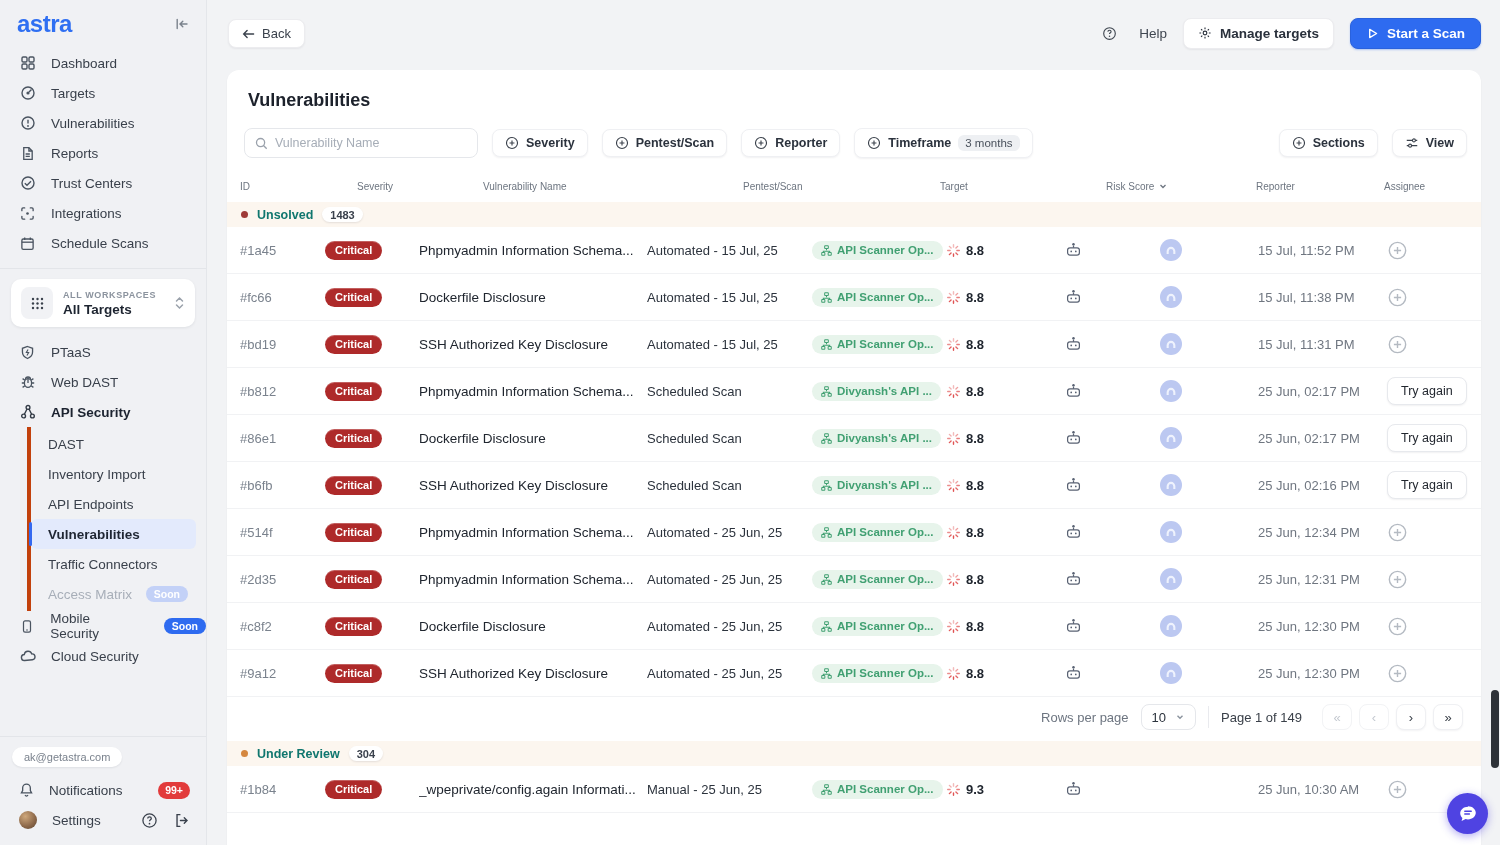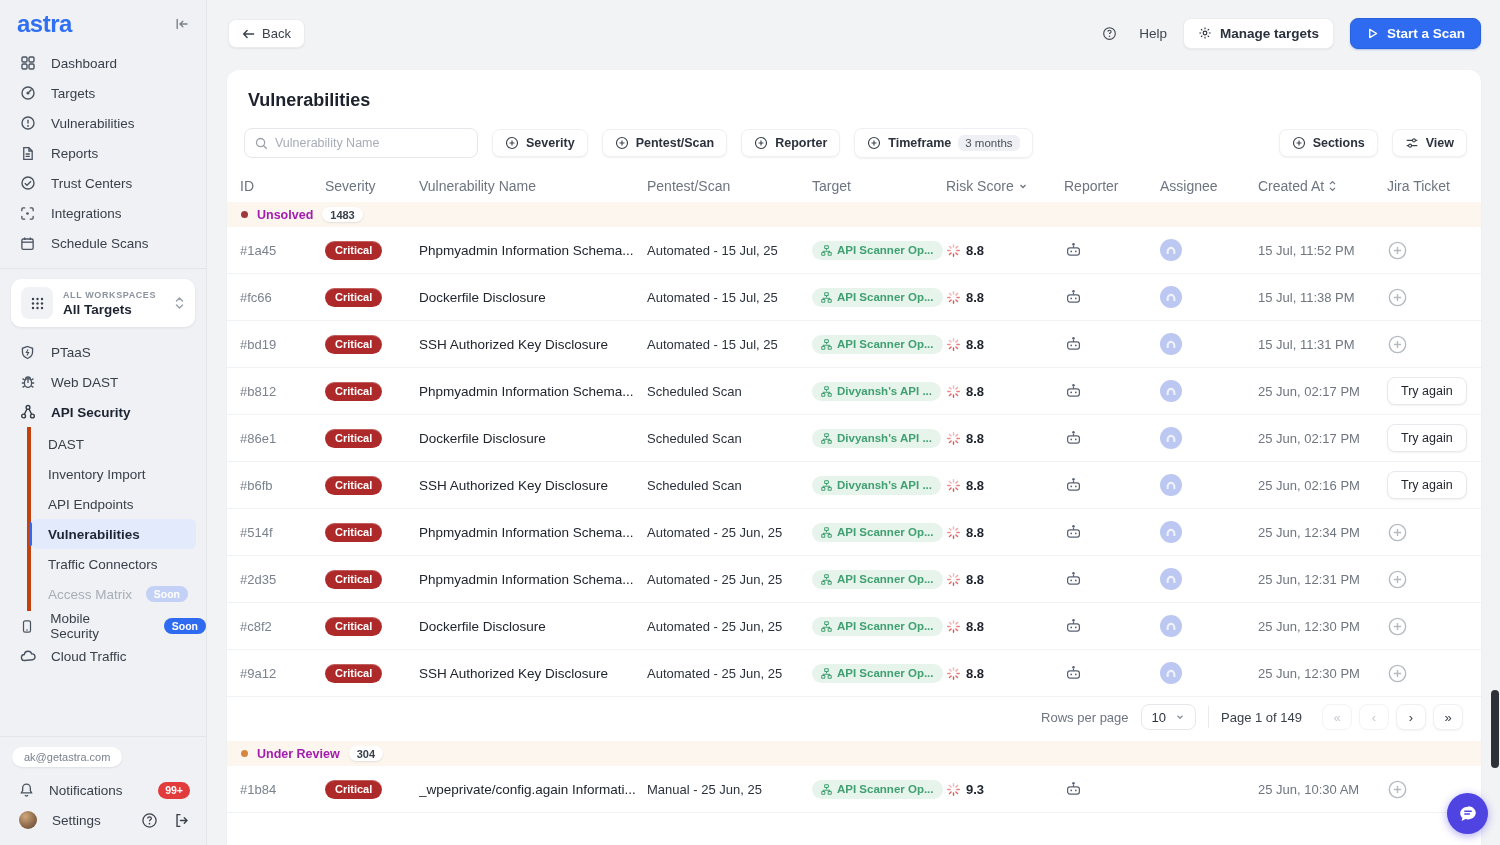--- a/index.html
+++ b/index.html
@@ -48,26 +48,26 @@
   .filter-row { display:flex; align-items:center; margin:17px 14px 0 17px; gap:14px; }
   .search-box { display:flex; align-items:center; gap:7px; width:234px; height:30px; border:1px solid #e5e7eb; border-radius:8px; padding:0 10px; background:#fff; }
   .search-box input { border:none; outline:none; flex:1; font-size:12.5px; font-family:"Liberation Sans",sans-serif; color:#333; background:transparent; }
   .search-box input::placeholder { color:#a6adb7; }
   .chip { display:flex; align-items:center; gap:7px; background:#fff; border:1px solid #eff0f3; border-radius:8px; box-shadow:0 1px 2px rgba(16,24,40,.06); padding:6px 12px; font-size:12.5px; font-weight:600; color:#2b323d; cursor:pointer; }
   .tf-tag { background:#eef0f3; border-radius:6px; padding:2px 7px; font-size:11.5px; font-weight:400; color:#4a515c; }
   .spacer { flex:1; }
 
   
   .tgrid { display:grid; grid-template-columns:85px 94px 228px 165px 134px 118px 96px 98px 129px 1fr; align-items:center; padding:0 13px; }
-  .thead { height:32px; margin-top:12px; font-size:14px; color:#6d7580; }
+  .thead { height:32px; margin-top:12px; font-size:10px; color:#6d7580;gap:32px; }
   .thead .hcell { display:flex; align-items:center; gap:4px; }
   .group-head { height:25px; background:#fcf6ef; display:flex; align-items:center; gap:9px; padding-left:14px; }
   .gdot { width:7px; height:7px; border-radius:50%; }
   .gdot.red { background:#9f3a38; } .gdot.orange { background:#d5873f; }
-  .gname { font-size:12.5px; font-weight:700; color:#a21caf; }
+  .gname { font-size:12.5px; font-weight:700; color:#0f766e; }
   .gcount { background:#fff; border-radius:10px; box-shadow:0 1px 2px rgba(16,24,40,.1); padding:1.5px 8px; font-size:11px; font-weight:600; color:#3a414c; }
   .trow { height:47px; border-bottom:1px solid #f1f2f4; background:#fff; }
   .c-id { font-size:13px; color:#7a828d; }
   .badge-critical { display:inline-block; background:#ae2a2a; color:#fff; font-size:11px; font-weight:700; border-radius:11px; padding:3.5px 10px; box-shadow:inset 0 1px 0 rgba(255,255,255,.25); }
   .c-name { font-size:13.5px; font-weight:500; color:#20262f; white-space:nowrap; overflow:hidden; }
   .c-pentest { font-size:13px; color:#2c333d; }
   .target-pill { display:inline-flex; align-items:center; gap:5px; background:#e7f4eb; border-radius:12px; padding:3.5px 9px; font-size:11.5px; font-weight:600; color:#41a072; white-space:nowrap; cursor:pointer; }
   .c-risk { display:flex; align-items:center; gap:5px; font-size:13px; font-weight:700; color:#20262f; }
   .avatar-blue { width:22px; height:22px; border-radius:50%; background:#bcc8f1; display:flex; align-items:center; justify-content:center; cursor:pointer; }
   .avatar-photo { width:22px; height:22px; border-radius:50%; background:radial-gradient(circle at 35% 30%, #cfa87c, #8a6648 60%, #5a432e); cursor:pointer; }
@@ -260,21 +260,21 @@
       </span>
     <span>Mobile Security</span>
     <span class="soon-solid">Soon</span>
   </div>
   <div class="nav-item">
     <span class="ico">
         <svg width="16" height="16" viewBox="0 0 16 16" fill="none" stroke="#4a5460" stroke-width="1.4">
           <path d="M4.6 12.5a3 3 0 0 1-.3-6 3.8 3.8 0 0 1 7.4-.6 2.9 2.9 0 0 1 .7 5.8z"></path>
         </svg>
       </span>
-    <span>Cloud Traffic</span>
+    <span>Cloud Security</span>
   </div>
 
   <div id="sb-footer">
     <div class="sb-div"></div>
     <span class="email-pill">ak@getastra.com</span>
     <div class="foot-row">
       <span class="ico">
           <svg width="15" height="16" viewBox="0 0 16 16" fill="none" stroke="#4a5460" stroke-width="1.4">
             <path d="M8 1.8a4.1 4.1 0 0 1 4.1 4.1v2.8l1.3 2.4H2.6l1.3-2.4V5.9A4.1 4.1 0 0 1 8 1.8z"></path>
             <path d="M6.5 13.4a1.6 1.6 0 0 0 3 0"></path>

